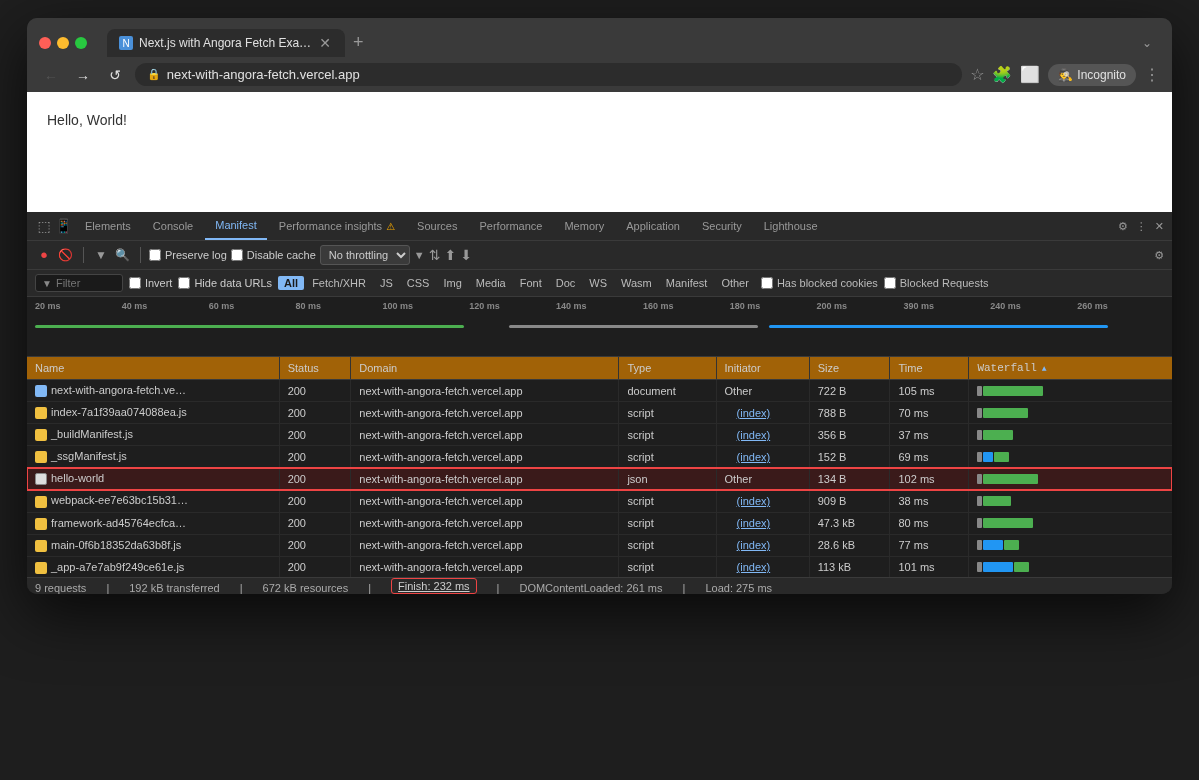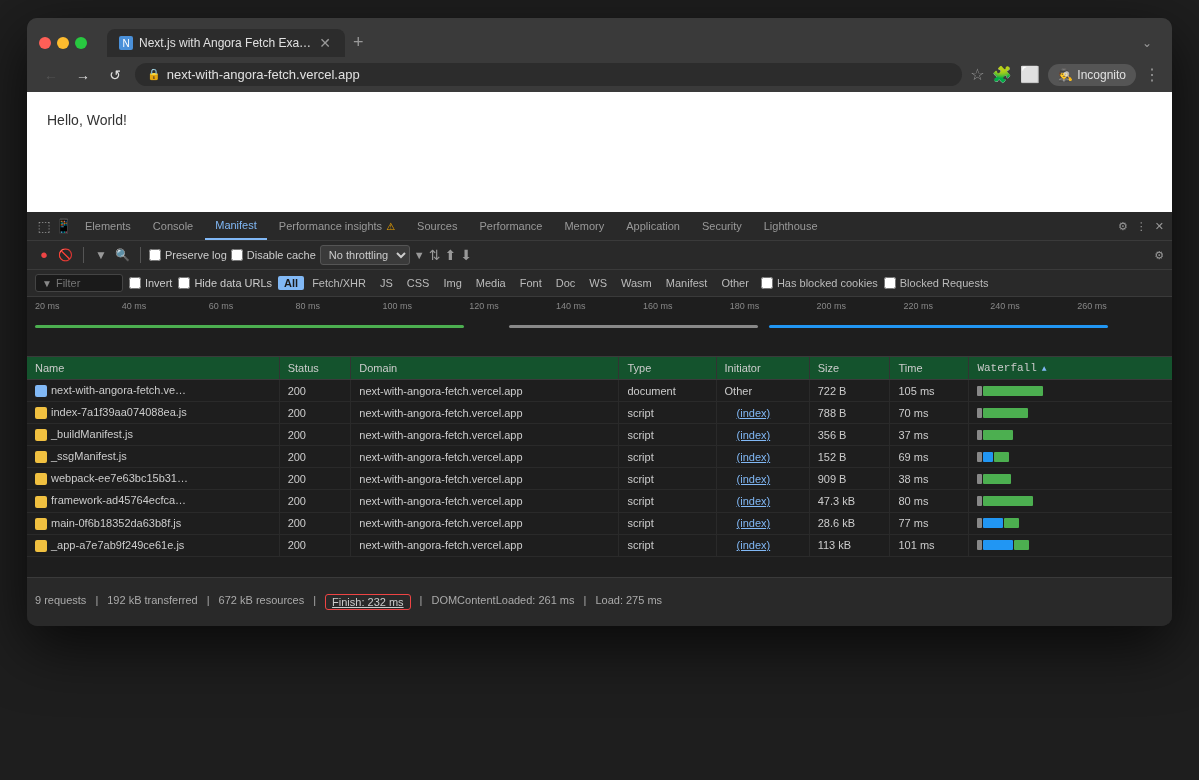--- a/index.html
+++ b/index.html
@@ -350,20 +350,21 @@
       border-bottom: 1px solid #3a3a3a;
     }
 
     
     .waterfall-timeline {
       background: #1e1e1e;
       padding: 4px 8px;
       border-bottom: 1px solid #3a3a3a;
       position: relative;
       height: 60px;
+      font-weight: bold;
     }
 
     .timeline-ruler {
       display: flex;
       gap: 0;
       font-size: 10px;
       color: #888;
       margin-bottom: 4px;
     }
 
@@ -374,21 +375,21 @@
     }
 
     
     .network-table {
       width: 100%;
       border-collapse: collapse;
       font-size: 11px;
     }
 
     .table-header {
-      background: #14532d;
+      background: #a16207;
       position: sticky;
       top: 0;
     }
 
     .table-header th {
       padding: 5px 8px;
       text-align: left;
       font-weight: 500;
       color: #ccc;
       border-bottom: 1px solid #3a3a3a;
@@ -453,23 +454,23 @@
     }
 
     .wf-waiting { background: #888; }
     .wf-receiving { background: #4caf50; }
     .wf-blue { background: #2196f3; }
 
     
     .status-bar {
       background: #292929;
       display: flex;
-      align-items: flex-start;
-      gap: 9px;
-      padding: 16px 8px;
+      align-items: flex-end;
+      gap: 20px;
+      padding: 0 8px;
       font-size: 11px;
       color: #aaa;
       border-top: 1px solid #3a3a3a;
     }
 
     .status-finish {
       border: 1px solid #e44;
       border-radius: 3px;
       padding: 1px 6px;
       color: #ccc;
@@ -630,21 +631,21 @@
         <span class="timeline-mark">20 ms</span>
         <span class="timeline-mark">40 ms</span>
         <span class="timeline-mark">60 ms</span>
         <span class="timeline-mark">80 ms</span>
         <span class="timeline-mark">100 ms</span>
         <span class="timeline-mark">120 ms</span>
         <span class="timeline-mark">140 ms</span>
         <span class="timeline-mark">160 ms</span>
         <span class="timeline-mark">180 ms</span>
         <span class="timeline-mark">200 ms</span>
-        <span class="timeline-mark">220 ms</span>
+        <span class="timeline-mark">390 ms</span>
         <span class="timeline-mark">240 ms</span>
         <span class="timeline-mark">260 ms</span>
       </div>
 
       <div style="position:relative;height:24px;background:#1e1e1e;margin-top:4px;">
         <div style="position:absolute;top:10px;left:0;width:38%;height:3px;background:#4caf50;border-radius:2px;"></div>
         <div style="position:absolute;top:10px;left:42%;width:22%;height:3px;background:#888;border-radius:2px;"></div>
         <div style="position:absolute;top:10px;left:65%;width:30%;height:3px;background:#2196f3;border-radius:2px;"></div>
       </div>
     </div>
@@ -716,20 +717,35 @@
               <td>next-with-angora-fetch.vercel.app</td>
               <td>script</td>
               <td><span class="link-text">(index)</span></td>
               <td>152 B</td>
               <td>69 ms</td>
               <td>
                 <div class="wf-container">
                   <div class="wf-bar wf-waiting" style="width: 5px;"></div>
                   <div class="wf-bar wf-blue" style="width: 10px;"></div>
                   <div class="wf-bar wf-receiving" style="width: 15px;"></div>
+                </div>
+              </td>
+            </tr>
+            <tr class="highlighted">
+              <td><span class="file-icon icon-json"></span>hello-world</td>
+              <td class="status-200">200</td>
+              <td>next-with-angora-fetch.vercel.app</td>
+              <td>json</td>
+              <td>Other</td>
+              <td>134 B</td>
+              <td>102 ms</td>
+              <td>
+                <div class="wf-container">
+                  <div class="wf-bar wf-waiting" style="width: 5px;"></div>
+                  <div class="wf-bar wf-receiving" style="width: 55px;"></div>
                 </div>
               </td>
             </tr>
             <tr>
               <td><span class="file-icon icon-js"></span>webpack-ee7e63bc15b31…</td>
               <td class="status-200">200</td>
               <td>next-with-angora-fetch.vercel.app</td>
               <td>script</td>
               <td><span class="link-text">(index)</span></td>
               <td>909 B</td>

